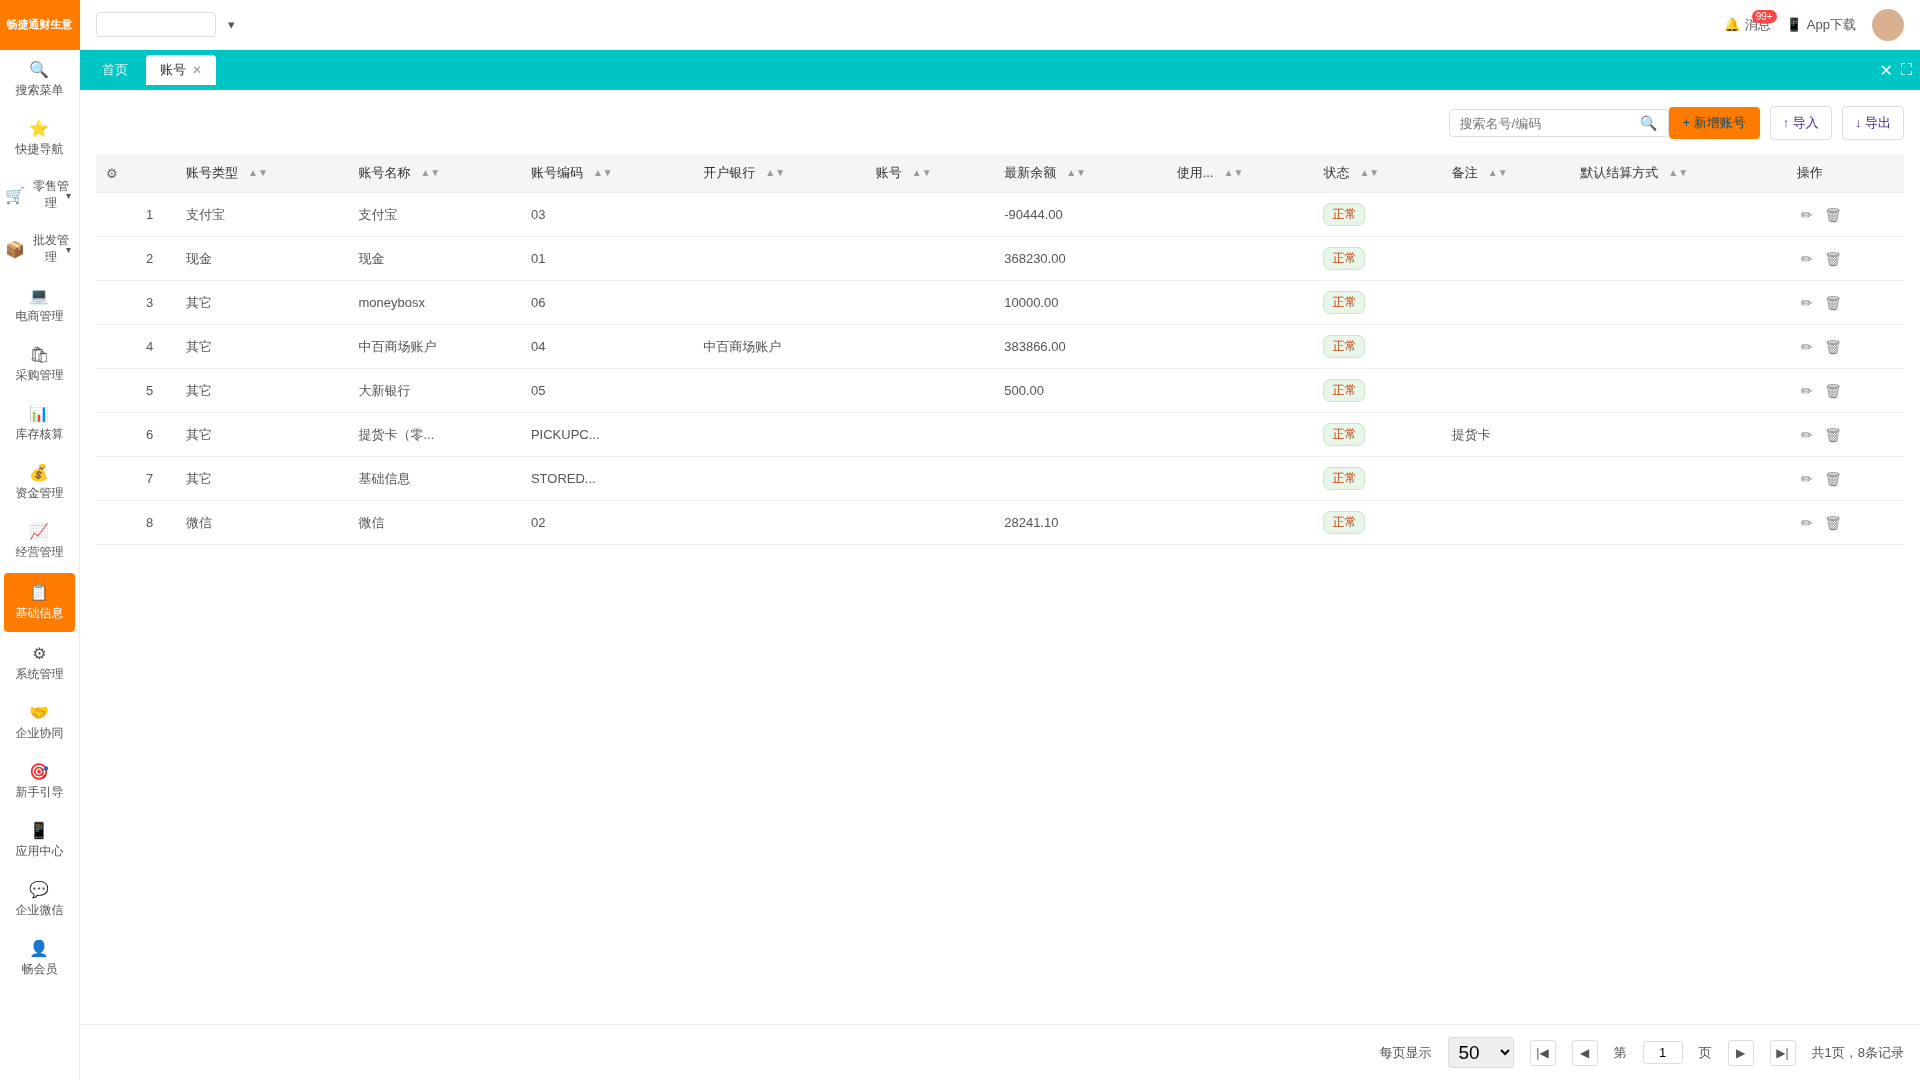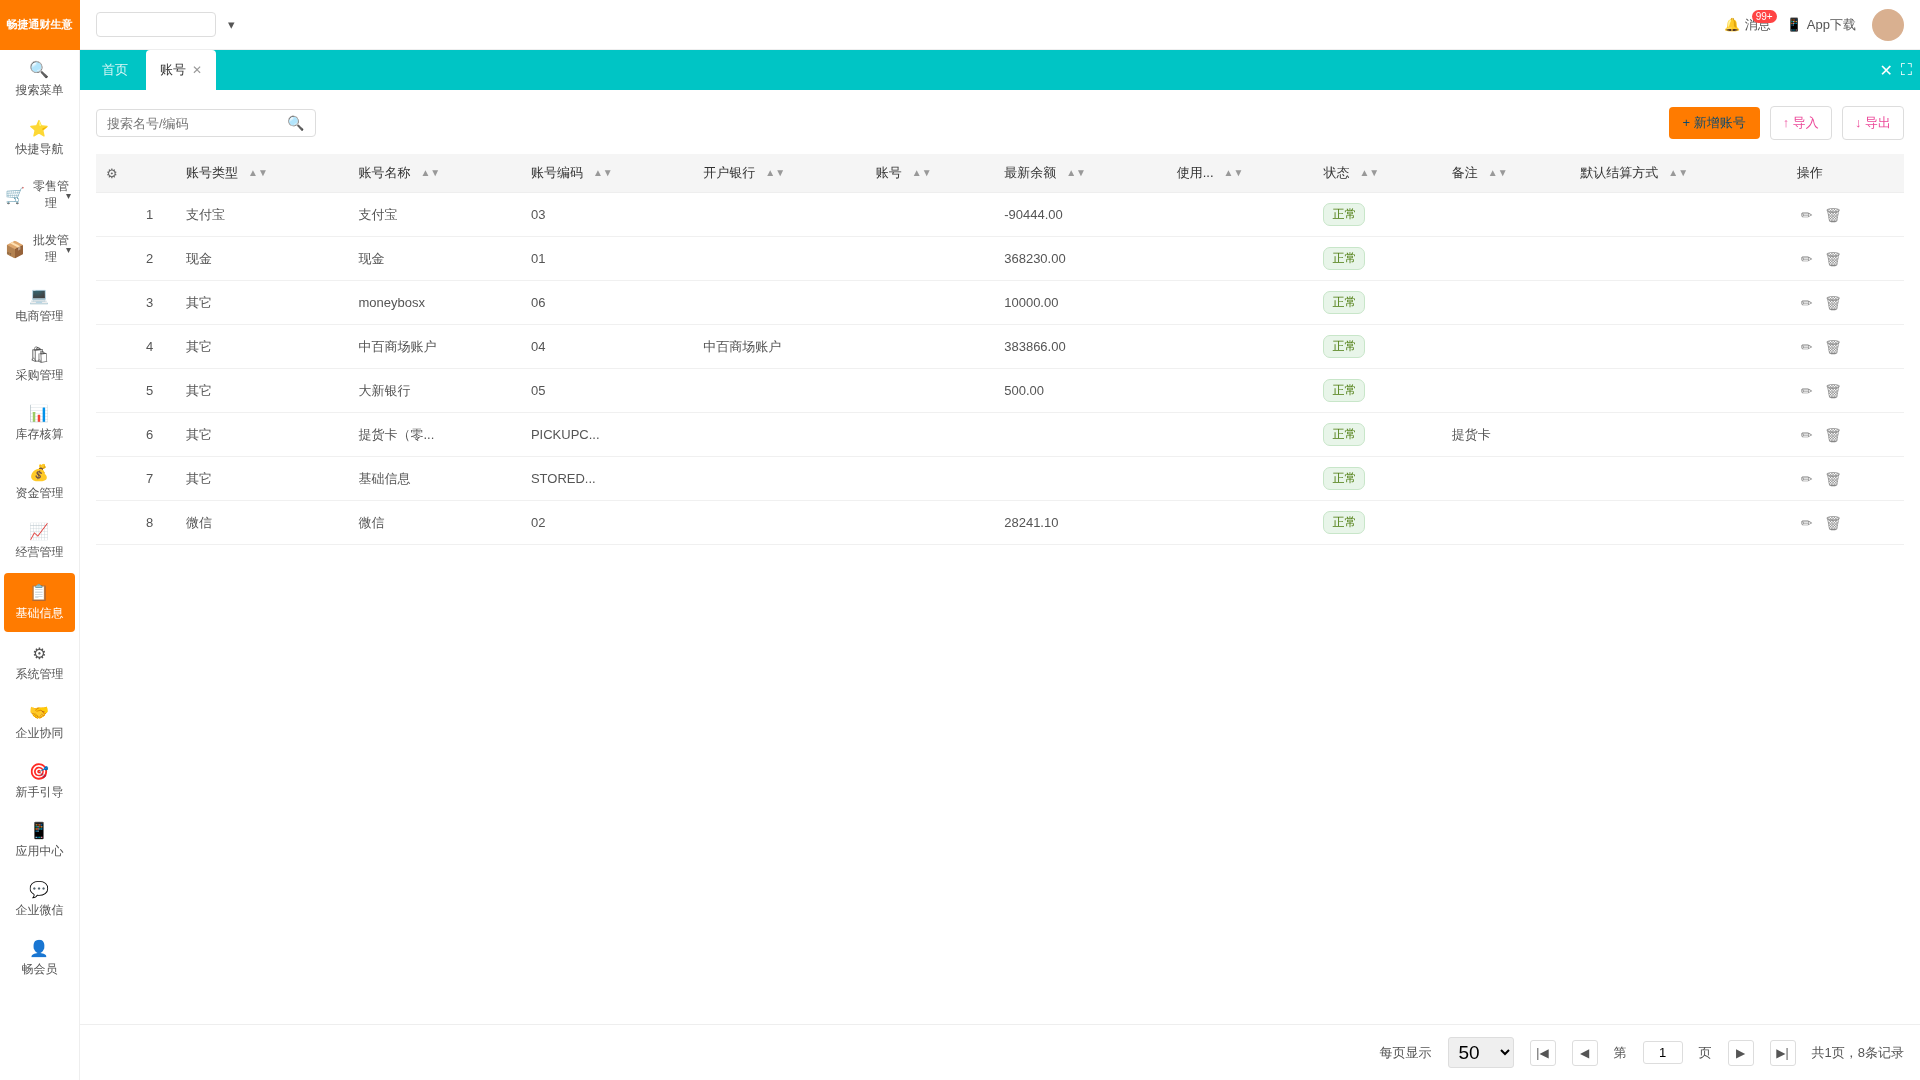--- a/index.html
+++ b/index.html
@@ -80,20 +80,21 @@
     .topbar-msg { position: relative; display: flex; align-items: center; gap: 4px; font-size: 13px; color: #555; cursor: pointer; }
     .badge { background: #ff4444; color: white; border-radius: 10px; font-size: 10px; padding: 1px 4px; position: absolute; top: -6px; right: -6px; }
     .topbar-app { display: flex; align-items: center; gap: 4px; font-size: 13px; color: #555; cursor: pointer; }
     .topbar-avatar { width: 32px; height: 32px; border-radius: 50%; background: #ccc; overflow: hidden; }
 
     
     .tabbar {
       height: 40px;
       background: #00c5c5;
       display: flex;
+      align-items: center;
       padding: 0 8px;
       gap: 4px;
     }
     .tab {
       padding: 6px 14px;
       border-radius: 4px 4px 0 0;
       font-size: 13px;
       cursor: pointer;
       display: flex;
       align-items: center;
@@ -106,20 +107,21 @@
     .tab-action-btn { color: white; cursor: pointer; font-size: 16px; }
 
     
     .page-body {
       flex: 1;
       background: white;
       padding: 16px;
       overflow-y: auto;
       display: flex;
       flex-direction: column;
+      align-items: flex-end;
     }
 
     
     .toolbar {
       display: flex;
       align-items: center;
       justify-content: space-between;
       margin-bottom: 14px;
     }
     .search-box {
@@ -128,21 +130,21 @@
       border: 1px solid #ddd;
       border-radius: 4px;
       padding: 5px 10px;
       width: 220px;
       gap: 6px;
     }
     .search-box input { border: none; outline: none; font-size: 13px; color: #999; width: 100%; }
     .search-icon { color: #999; font-size: 14px; }
     .toolbar-right { display: flex; align-items: center; gap: 10px; }
     .btn-new { background: #ff7b00; color: #0c4a6e; border: none; border-radius: 4px; padding: 7px 14px; font-size: 13px; cursor: pointer; display: flex; align-items: center; gap: 4px; }
-    .btn-import, .btn-export { background: white; color: #ec4899; border: 1px solid #ddd; border-radius: 4px; padding: 7px 12px; font-size: 13px; cursor: pointer; display: flex; align-items: center; gap: 4px; }
+    .btn-import, .btn-export { background: white; color: #4c1d95; border: 1px solid #ddd; border-radius: 4px; padding: 7px 12px; font-size: 13px; cursor: pointer; display: flex; align-items: center; gap: 4px; }
 
     
     .data-table { width: 100%; border-collapse: collapse; font-size: 13px; }
     .data-table th {
       background: #f5f5f5;
       padding: 10px 10px;
       text-align: left;
       font-weight: 500;
       color: #333;
       border-bottom: 1px solid #eee;
@@ -150,21 +152,21 @@
     }
     .data-table td {
       padding: 10px 10px;
       border-bottom: 1px solid #f0f0f0;
       color: #555;
       white-space: nowrap;
     }
     .th-sortable { cursor: pointer; display: flex; align-items: center; gap: 10px; }
     .sort-icon { color: #999; font-size: 10px; display: flex; flex-direction: column; line-height: 1; }
     .settings-icon { color: #666; cursor: pointer; }
-    .status-badge { background: #e8f5e9; color: #4d7c0f; border-radius: 7px; padding: 2px 8px; font-size: 12px; display: inline-block; border: 1px solid #c8e6c9; }
+    .status-badge { background: #e8f5e9; color: #c2410c; border-radius: 7px; padding: 2px 8px; font-size: 12px; display: inline-block; border: 1px solid #c8e6c9; }
     .action-btn { background: none; border: none; cursor: pointer; color: #888; font-size: 14px; padding: 2px 4px; }
     .row-num { color: #888; }
 
     
     .pagination-bar {
       display: flex;
       align-items: center;
       justify-content: flex-end;
       padding: 12px 16px;
       gap: 16px;

